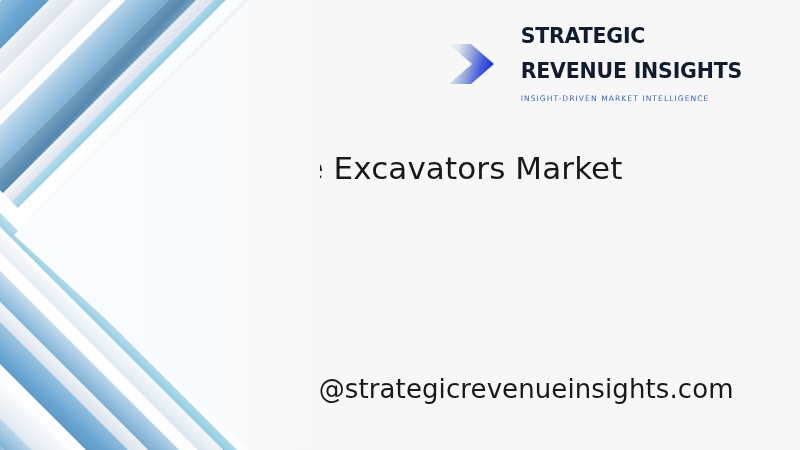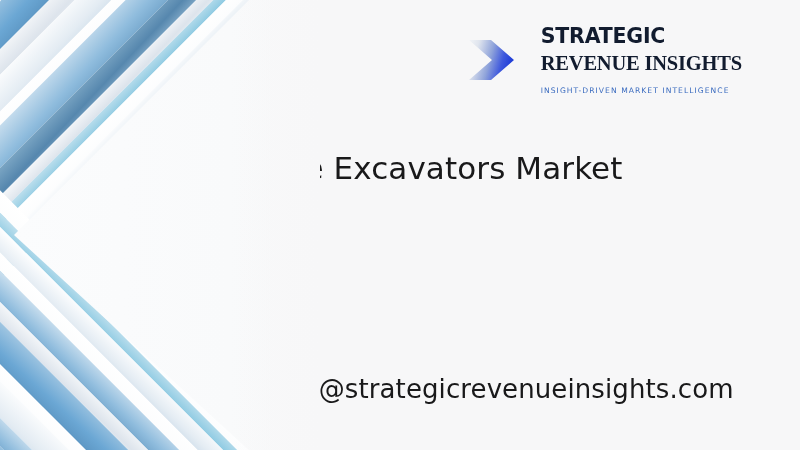--- a/index.html
+++ b/index.html
@@ -54,21 +54,21 @@
     line-height: 1;
   }
   .logo-line1, .logo-line2 {
     font-family: "DejaVu Sans", "Liberation Sans", sans-serif;
     font-weight: bold;
     font-size: 20.5px;
     letter-spacing: -0.2px;
     color: #121c2f;
     white-space: nowrap;
   }
-  .logo-line2 { margin-top: 6px; font-family: Liberation Serif, serif; }
+  .logo-line2 { margin-top: 14px; }
   .logo-tagline {
     margin-top: 14px;
     font-family: "DejaVu Sans", "Liberation Sans", sans-serif;
     font-size: 7.6px;
     letter-spacing: 1.05px;
     color: #3a6bbf;
     white-space: nowrap;
   }
 
   

